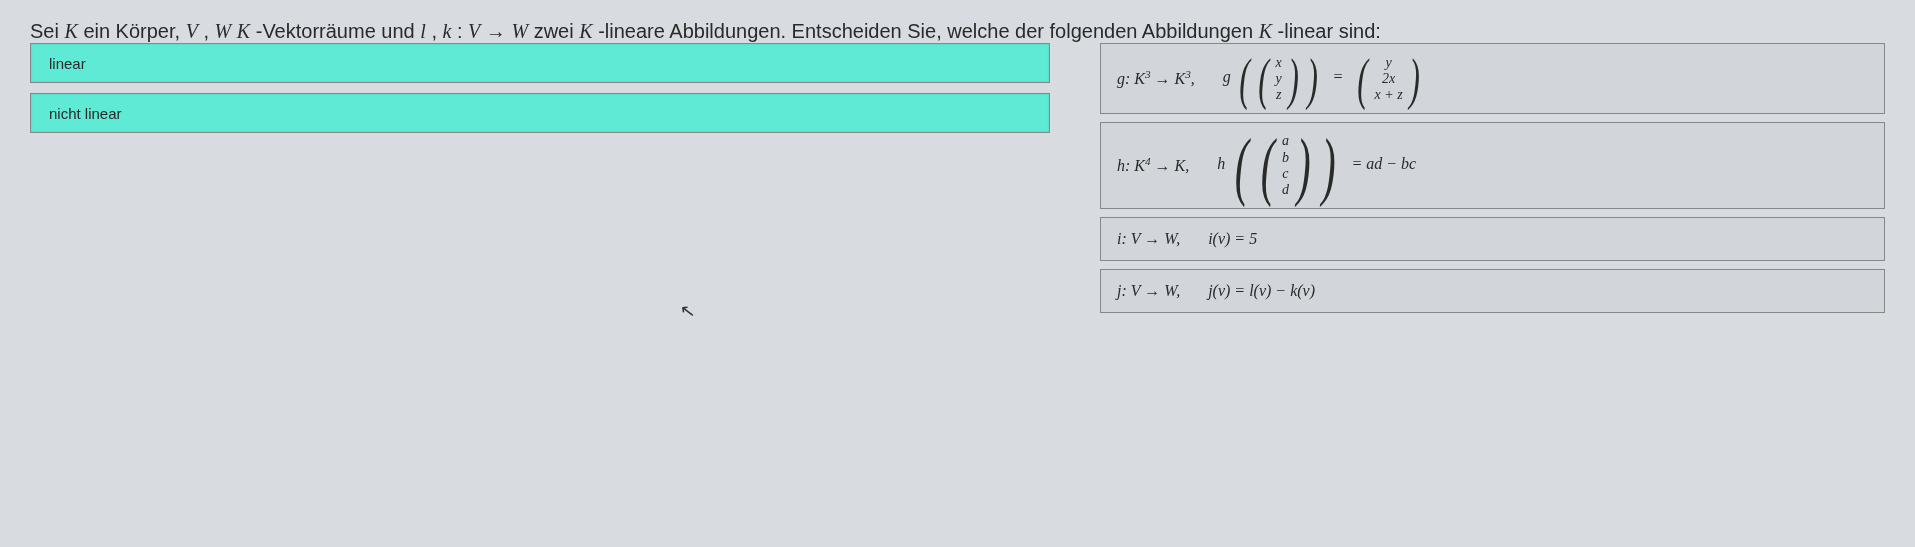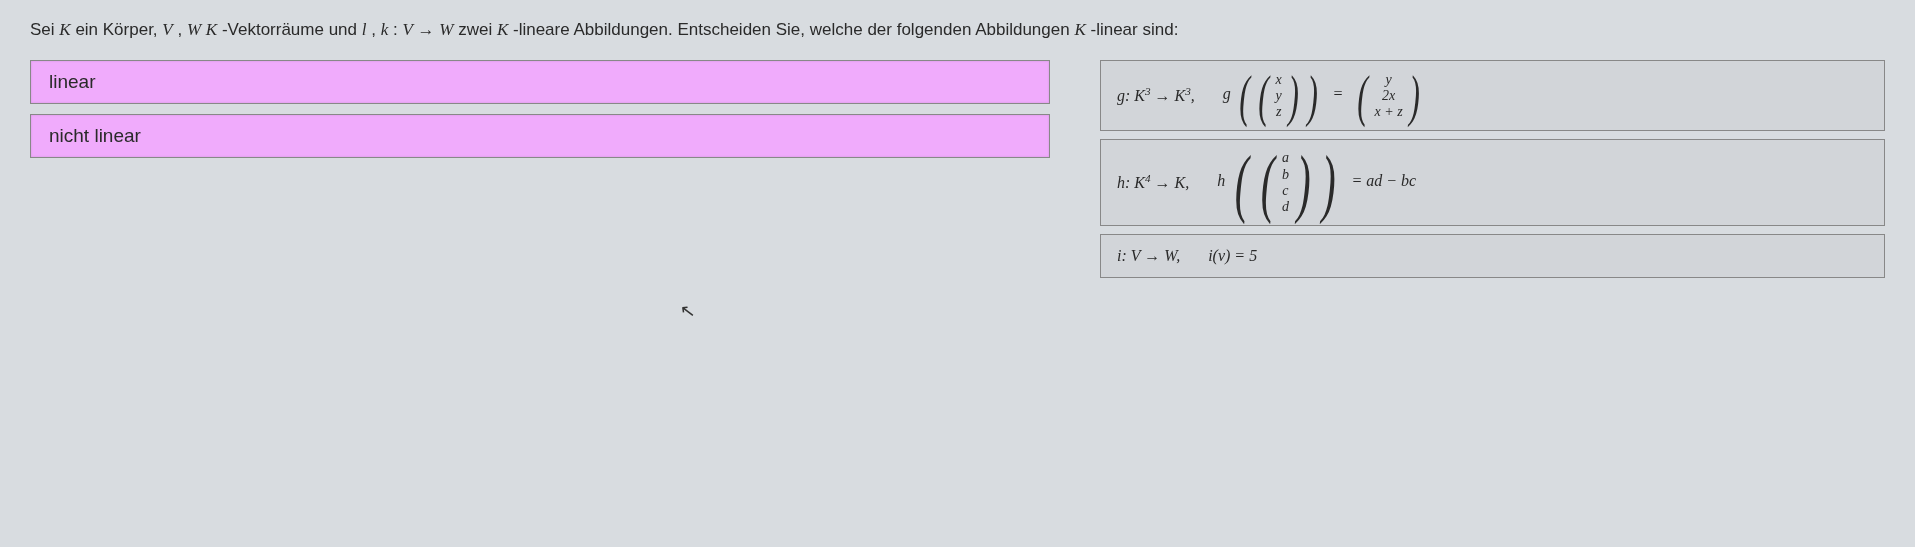--- a/index.html
+++ b/index.html
@@ -6,41 +6,40 @@
   body {
     margin: 0;
     padding: 20px 30px;
     background: #d8dce0;
     font-family: Arial, sans-serif;
     font-size: 18px;
     color: #2a2a2a;
     width: 1915px;
   }
   .question-text {
-    margin-bottom: 20px;
-    font-size: 17px;
+    font-size: 20px;
   }
   .math-i { font-style: italic; font-family: 'Times New Roman', serif; }
   .math-up { font-family: 'Times New Roman', serif; }
   .content-row {
     display: flex;
     gap: 50px;
     align-items: flex-start;
   }
   .dropzones {
     flex: 0 0 1020px;
     display: flex;
     flex-direction: column;
     gap: 10px;
   }
   .dropzone {
-    background: #f0abfc;
+    background: #5eead4;
     border: 1px solid #888;
     padding: 10px 18px;
-    font-size: 19px;
+    font-size: 15px;
     min-height: 40px;
     display: flex;
     align-items: center;
     box-shadow: inset 0 0 2px rgba(0,0,0,0.15);
   }
   .cards {
     flex: 1;
     display: flex;
     flex-direction: column;
     gap: 8px;
@@ -195,18 +194,27 @@
     <div class="card">
       <span class="domain math-i">
         <span>i</span><span class="math-up">: </span>
         <span>V</span>
         <span class="math-up"> → </span>
         <span>W</span><span class="math-up">,</span>
       </span>
       <span class="rule math-i">i(v) = 5</span>
     </div>
 
+    <div class="card">
+      <span class="domain math-i">
+        <span>j</span><span class="math-up">: </span>
+        <span>V</span>
+        <span class="math-up"> → </span>
+        <span>W</span><span class="math-up">,</span>
+      </span>
+      <span class="rule math-i">j(v) = l(v) − k(v)</span>
+    </div>
 
 
   </div>
 </div>
 
 <span class="cursor-icon">↖</span>
 
 </body></html>

